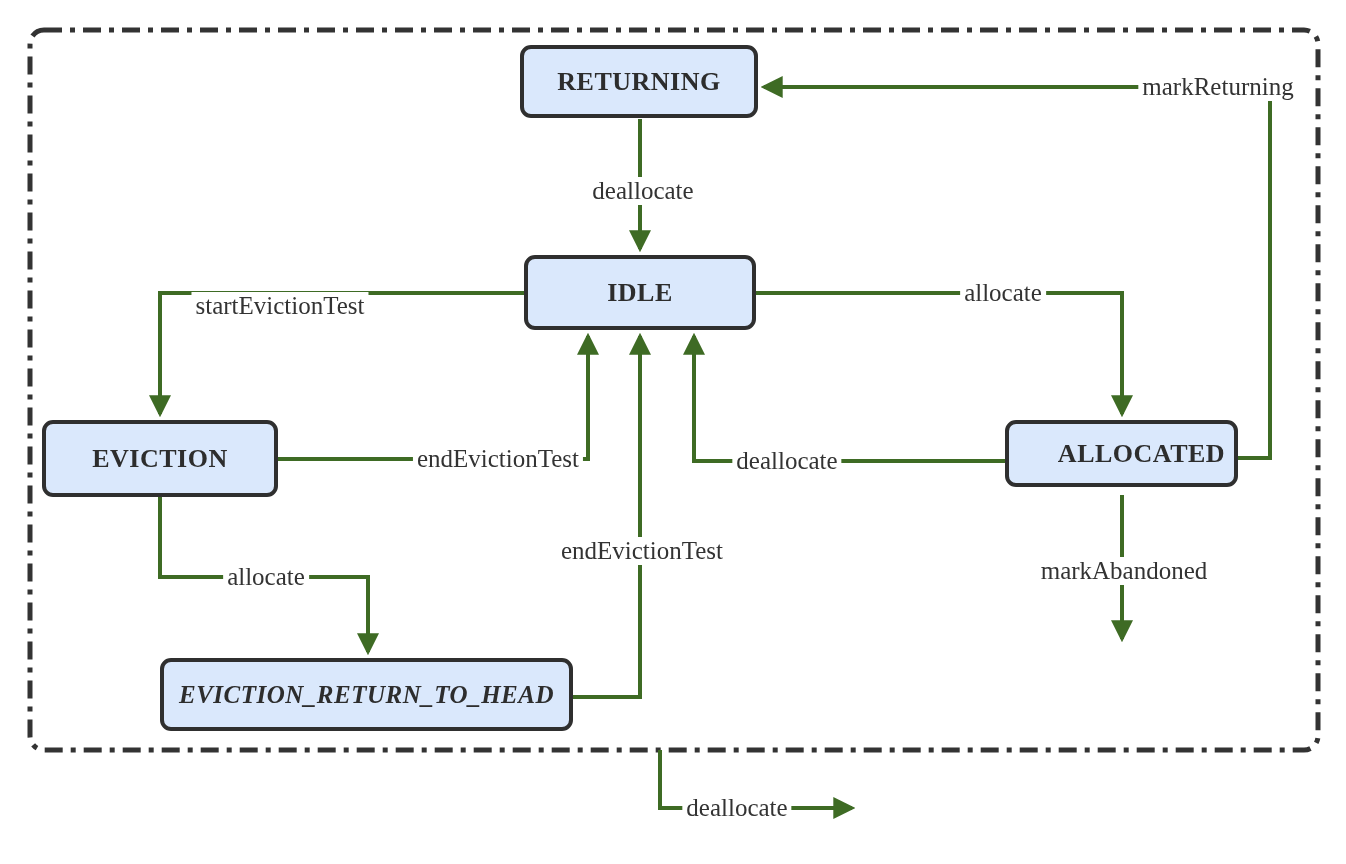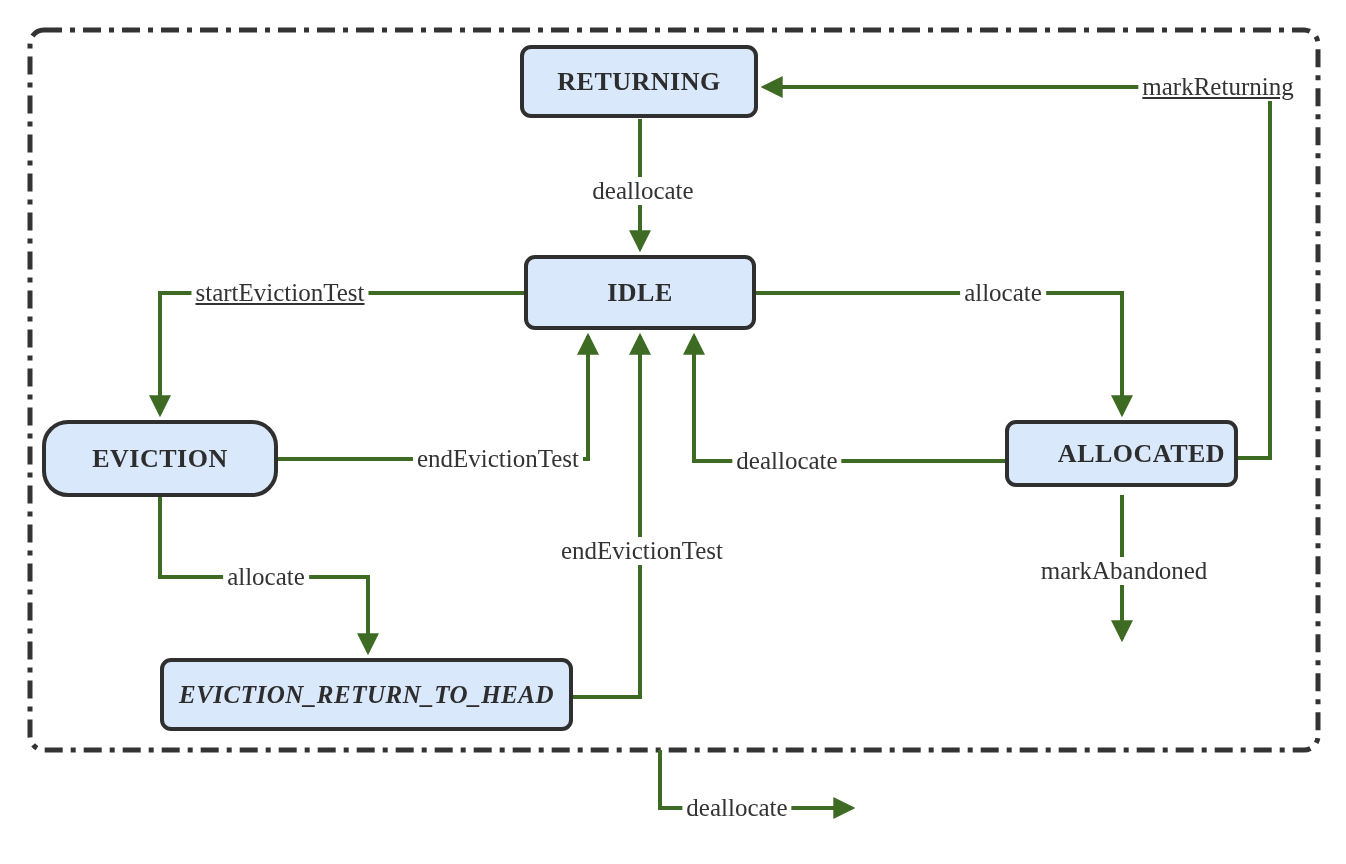--- a/index.html
+++ b/index.html
@@ -71,41 +71,41 @@
   </svg>
 
   <div class="node" style="left:520px; top:45px; width:238px; height:73px;">
     <span class="node-label">RETURNING</span>
   </div>
 
   <div class="node" style="left:524px; top:255px; width:232px; height:75px;">
     <span class="node-label">IDLE</span>
   </div>
 
-  <div class="node" style="left:42px; top:420px; width:236px; height:77px;border-radius:26px;">
+  <div class="node" style="left:42px; top:420px; width:236px; height:77px;">
     <span class="node-label">EVICTION</span>
   </div>
 
   <div class="node" style="left:1005px; top:420px; width:233px; height:67px;padding-left:40px;">
     <span class="node-label">ALLOCATED</span>
   </div>
 
   <div class="node" style="left:160px; top:658px; width:413px; height:73px;">
     <span class="node-label" style="font-size:25px;font-style:italic;">EVICTION_RETURN_TO_HEAD</span>
   </div>
 
 
 
   <span class="edge-label" style="left:643px; top:191px;">deallocate</span>
 
-  <span class="edge-label" style="left:1218px; top:87px;text-decoration:underline;">markReturning</span>
+  <span class="edge-label" style="left:1218px; top:87px;">markReturning</span>
 
   <span class="edge-label" style="left:1003px; top:293px;">allocate</span>
 
-  <span class="edge-label" style="left:280px; top:293px;text-decoration:underline;">startEvictionTest</span>
+  <span class="edge-label" style="left:280px; top:306px;">startEvictionTest</span>
 
   <span class="edge-label" style="left:498px; top:459px;">endEvictionTest</span>
 
   <span class="edge-label" style="left:787px; top:461px;">deallocate</span>
 
   <span class="edge-label" style="left:266px; top:577px;">allocate</span>
 
   <span class="edge-label" style="left:642px; top:551px;">endEvictionTest</span>
 
   <span class="edge-label" style="left:1124px; top:571px;">markAbandoned</span>

